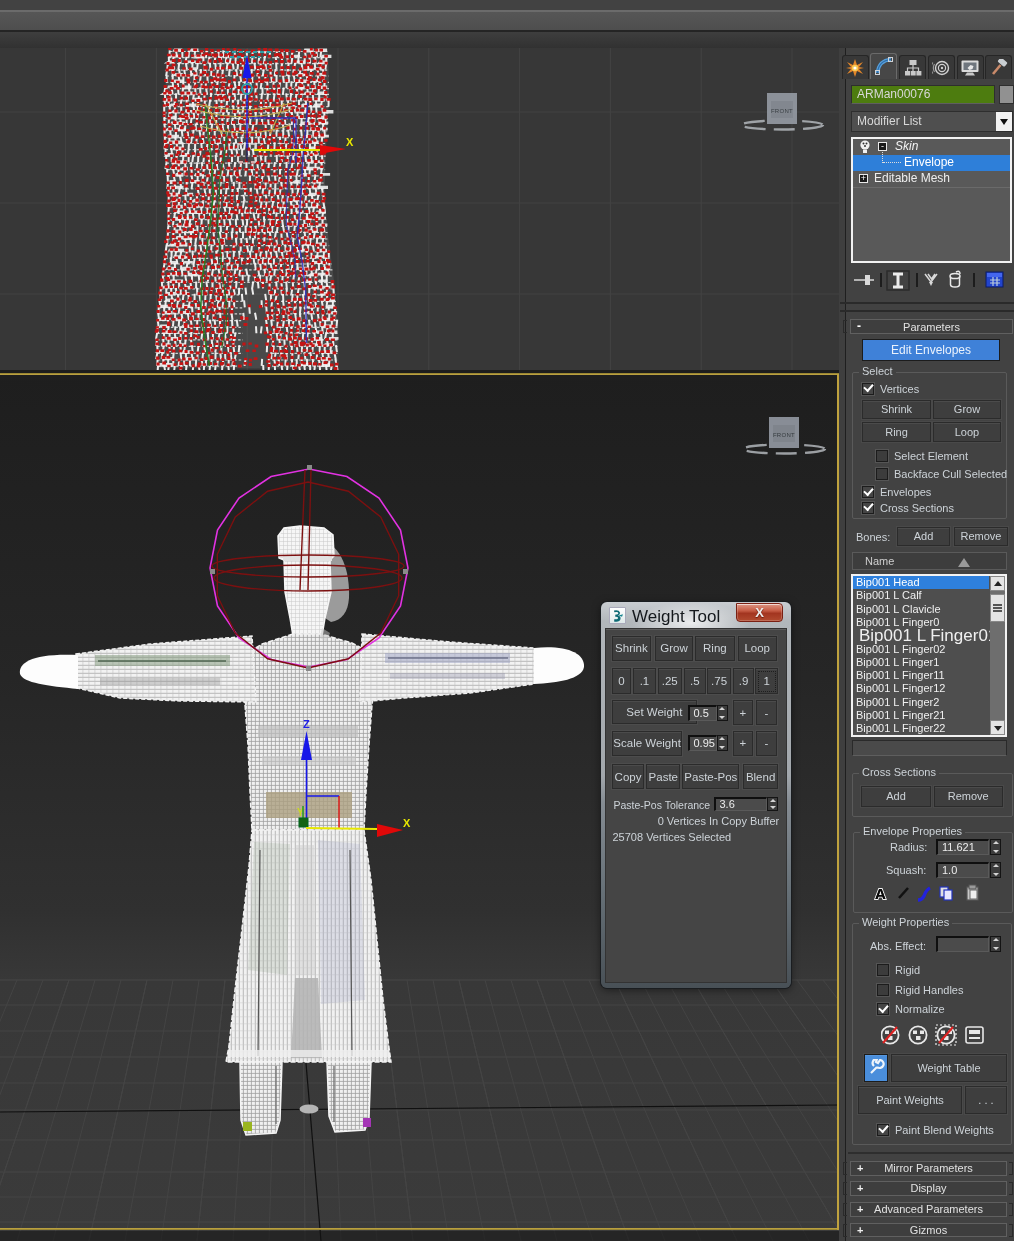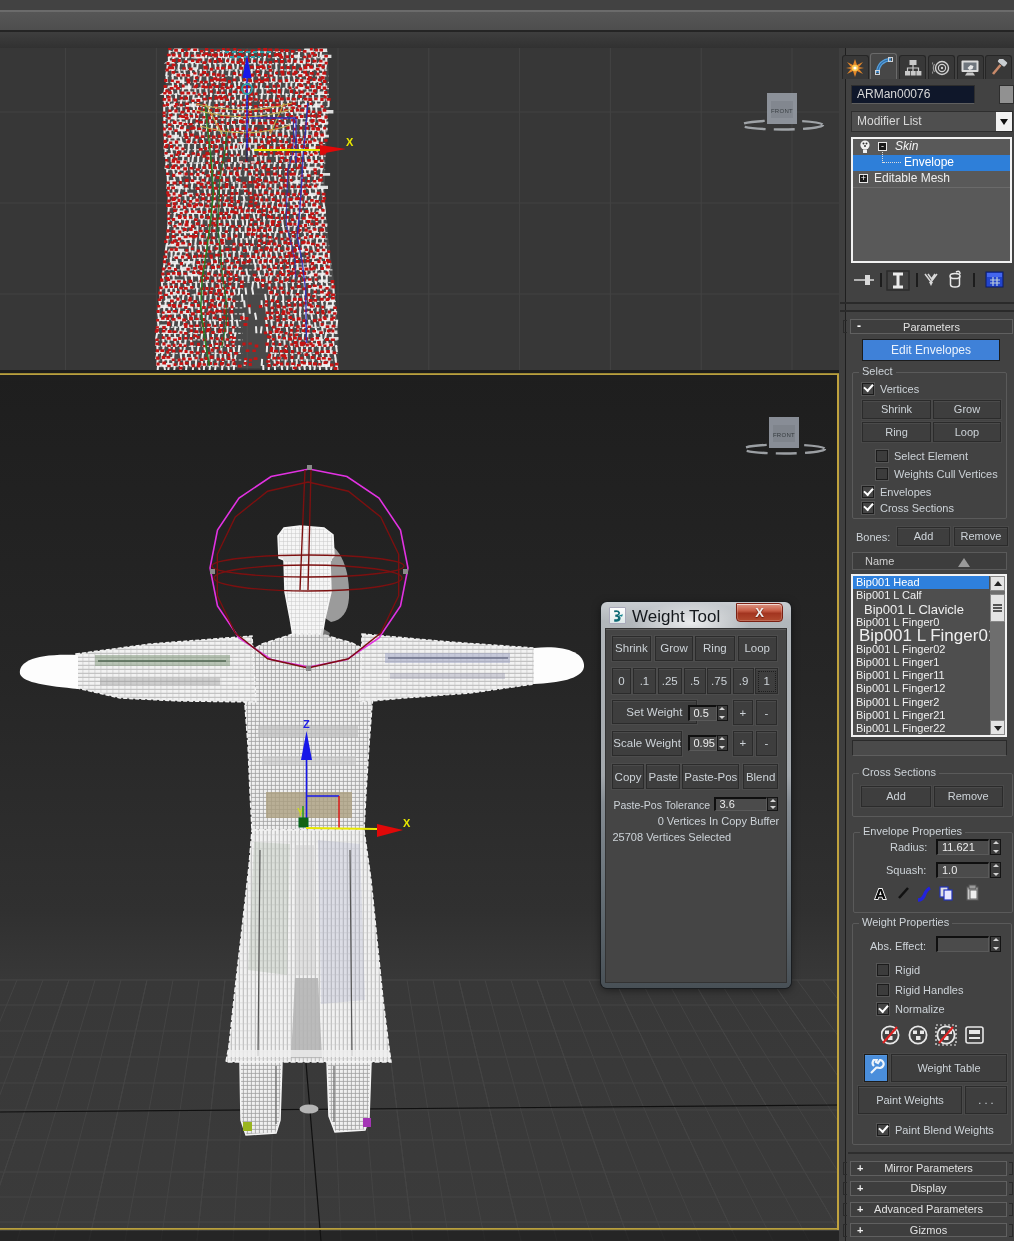--- a/index.html
+++ b/index.html
@@ -206,21 +206,21 @@
         <path d="M7 9l3-3 3 1-1 3-3 1z" fill="#e8e8e8"></path>
         <path d="M6.5 13.5h6l2 3h-10z" fill="#c9c9c9"></path>
       </svg>
     </div>
 <div class="abs" style="left:985.2px;top:55px;width:27.2px;height:24px;background:#383838;border:1px solid #262626;border-bottom:none;border-radius:3px 3px 0 0">
       <svg width="18" height="18" style="position:absolute;left:50%;top:50%;transform:translate(-50%,-50%)">
         <rect x="8" y="0" width="9" height="5.5" rx="1.5" transform="rotate(40 12 3)" fill="#c9ced2"></rect>
         <path d="M10.5 6 L3 15" stroke="#c98a6a" stroke-width="2.6"></path>
       </svg>
     </div>
-<div class="abs" style="left:851px;top:85px;width:124px;height:19px;background:#0f172a;border:1px solid #2e2e2e;border-bottom-color:#5f5f5f;color:#d8d8d8;font-size:12px;line-height:17px;padding-left:5px">ARMan00076</div>
+<div class="abs" style="left:851px;top:85px;width:144px;height:19px;background:#4d7c0f;border:1px solid #2e2e2e;border-bottom-color:#5f5f5f;color:#d8d8d8;font-size:12px;line-height:17px;padding-left:5px">ARMan00076</div>
 <div class="abs" style="left:999px;top:85px;width:15px;height:19px;background:#919191;border:1px solid #2e2e2e"></div>
 <div class="abs" style="left:851px;top:111px;width:162px;height:21px;background:#4f4f4f;border:1px solid #2e2e2e;color:#d8d8d8;font-size:12px;line-height:19px;padding-left:5px">Modifier List</div>
 <div class="abs" style="left:996px;top:112px;width:16px;height:19px;background:#f2f2f2"></div>
 <div class="abs" style="left:1000px;top:119px;width:0;height:0;border-left:4.5px solid transparent;border-right:4.5px solid transparent;border-top:6px solid #111"></div>
 <div class="abs" style="left:851px;top:137px;width:161px;height:126px;background:#595959;border:2px solid #f2f2f2">
 <div class="abs" style="left:0;top:16px;width:157px;height:16px;background:#2e7fd9"></div>
 <svg class="abs" width="12" height="14" style="left:6px;top:1px">
         <circle cx="6" cy="5" r="4.6" fill="#f2f2f2"></circle>
         <circle cx="4.5" cy="3.5" r="1" fill="#333"></circle>
         <circle cx="7.5" cy="3.5" r="1" fill="#333"></circle>
@@ -262,34 +262,34 @@
 <div class="grplbl" style="left:859px;top:365px">Select</div>
 <div class="cb cbck" style="left:862px;top:382.5px"></div>
 <div class="lbl" style="left:880px;top:382.5px">Vertices</div>
 <div class="btn" style="left:862px;top:399.5px;width:69px;height:19.5px;font-size:11px">Shrink</div>
 <div class="btn" style="left:933px;top:399.5px;width:68px;height:19.5px;font-size:11px">Grow</div>
 <div class="btn" style="left:862px;top:422px;width:69px;height:19.5px;font-size:11px">Ring</div>
 <div class="btn" style="left:933px;top:422px;width:68px;height:19.5px;font-size:11px">Loop</div>
 <div class="cb" style="left:876px;top:450px"></div>
 <div class="lbl" style="left:894px;top:450px">Select Element</div>
 <div class="cb" style="left:876px;top:468px"></div>
-<div class="lbl" style="left:894px;top:468px">Weights Cull Vertices</div>
+<div class="lbl" style="left:894px;top:468px">Backface Cull Selected</div>
 <div class="cb cbck" style="left:862px;top:486px"></div>
 <div class="lbl" style="left:880px;top:486px">Envelopes</div>
 <div class="cb cbck" style="left:862px;top:501.5px"></div>
 <div class="lbl" style="left:880px;top:501.5px">Cross Sections</div>
 <div class="lbl" style="left:856px;top:531px">Bones:</div>
 <div class="btn" style="left:897px;top:526.5px;width:53px;height:19.5px;font-size:11px">Add</div>
 <div class="btn" style="left:954px;top:526.5px;width:54px;height:19.5px;font-size:11px">Remove</div>
 <div class="abs" style="left:852px;top:552px;width:155px;height:18px;background:#3d3d3d;border:1px solid #5a5a5a;color:#d0d0d0;font-size:11px;line-height:16px;padding-left:12px">Name</div>
 <div class="abs" style="left:958px;top:558px;width:0;height:0;border-left:6.5px solid transparent;border-right:6.5px solid transparent;border-bottom:9px solid #9a9a9a"></div>
 <div class="abs" style="left:851px;top:574px;width:156px;height:163px;background:#4e4e4e;border:2px solid #f2f2f2">
 <div class="abs" style="left:0;top:0px;width:136px;height:13.3px;background:#2e80dd;color:#fff;font-size:11px;line-height:13px;padding-left:3px;white-space:nowrap">Bip001 Head</div>
 <div class="abs" style="left:0;top:13.3px;width:136px;height:13.3px;color:#f0f0f0;font-size:11px;line-height:13px;padding-left:3px;white-space:nowrap">Bip001 L Calf</div>
-<div class="abs" style="left:0;top:26.6px;width:132px;height:13.3px;color:#f0f0f0;font-size:13px;line-height:13px;padding-left:11px;white-space:nowrap">Bip001 L Clavicle</div>
+<div class="abs" style="left:0;top:26.6px;width:132px;height:13.3px;color:#f0f0f0;font-size:11px;line-height:13px;padding-left:3px;white-space:nowrap">Bip001 L Clavicle</div>
 <div class="abs" style="left:0;top:39.9px;width:136px;height:13.3px;color:#f0f0f0;font-size:11px;line-height:13px;padding-left:3px;white-space:nowrap">Bip001 L Finger0</div>
 <div class="abs" style="left:0;top:53.2px;width:136px;height:13.3px;color:#f0f0f0;font-size:17px;line-height:13px;padding-left:6px;white-space:nowrap">Bip001 L Finger01</div>
 <div class="abs" style="left:0;top:66.5px;width:136px;height:13.3px;color:#f0f0f0;font-size:11px;line-height:13px;padding-left:3px;white-space:nowrap">Bip001 L Finger02</div>
 <div class="abs" style="left:0;top:79.8px;width:136px;height:13.3px;color:#f0f0f0;font-size:11px;line-height:13px;padding-left:3px;white-space:nowrap">Bip001 L Finger1</div>
 <div class="abs" style="left:0;top:93.1px;width:136px;height:13.3px;color:#f0f0f0;font-size:11px;line-height:13px;padding-left:3px;white-space:nowrap">Bip001 L Finger11</div>
 <div class="abs" style="left:0;top:106.4px;width:136px;height:13.3px;color:#f0f0f0;font-size:11px;line-height:13px;padding-left:3px;white-space:nowrap">Bip001 L Finger12</div>
 <div class="abs" style="left:0;top:119.7px;width:136px;height:13.3px;color:#f0f0f0;font-size:11px;line-height:13px;padding-left:3px;white-space:nowrap">Bip001 L Finger2</div>
 <div class="abs" style="left:0;top:133px;width:136px;height:13.3px;color:#f0f0f0;font-size:11px;line-height:13px;padding-left:3px;white-space:nowrap">Bip001 L Finger21</div>
 <div class="abs" style="left:0;top:146.3px;width:136px;height:13.3px;color:#f0f0f0;font-size:11px;line-height:13px;padding-left:3px;white-space:nowrap">Bip001 L Finger22</div>
 <div class="abs" style="left:137px;top:0;width:15px;height:159px;background:#6e6e6e">

